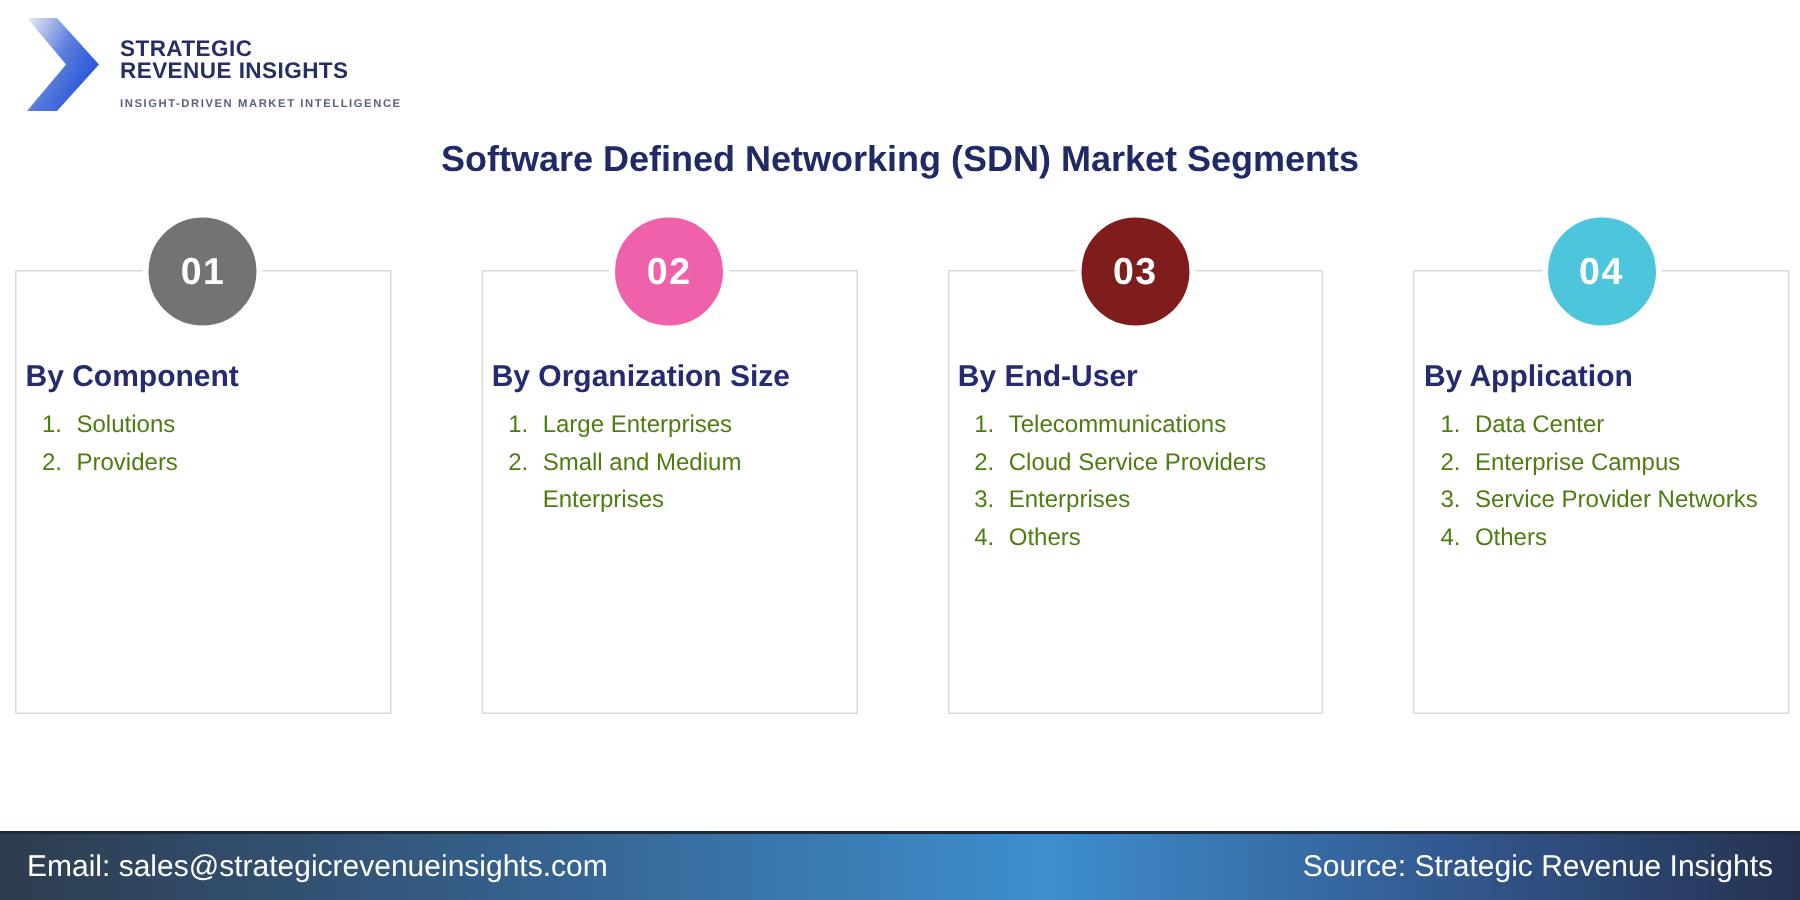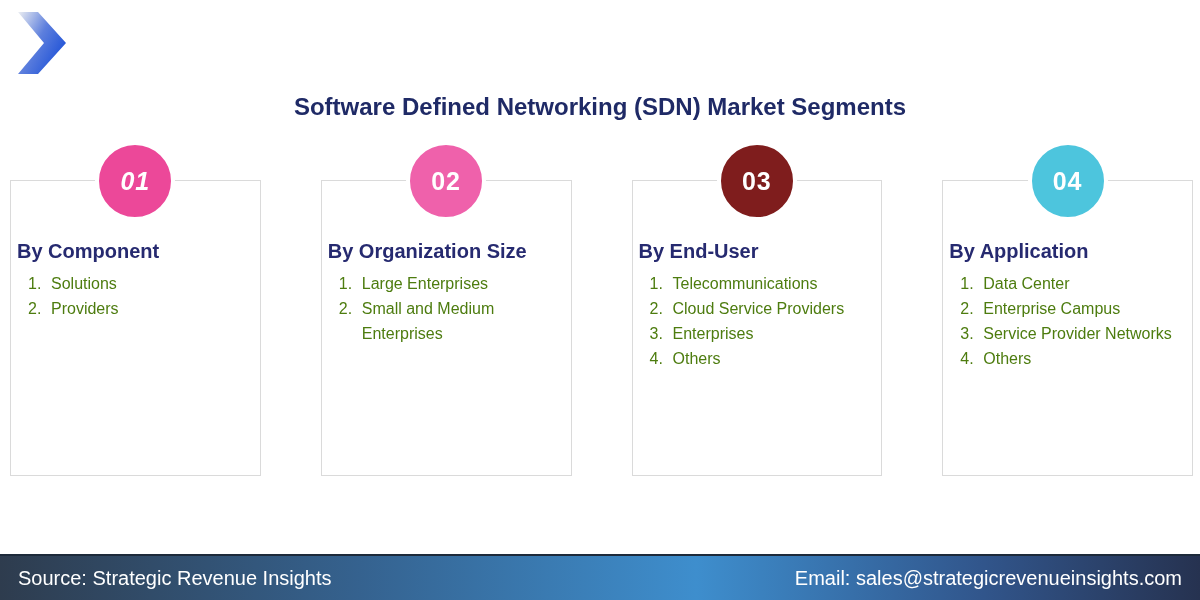--- a/index.html
+++ b/index.html
@@ -141,28 +141,33 @@
     <svg class="logo-chevron" viewBox="0 0 48 62">
       <defs>
         <linearGradient id="chevGrad" x1="0%" y1="0%" x2="100%" y2="70%">
           <stop offset="0%" stop-color="#eceef2"></stop>
           <stop offset="50%" stop-color="#5d7fdd"></stop>
           <stop offset="100%" stop-color="#1b4fd7"></stop>
         </linearGradient>
       </defs>
       <polygon points="0,0 20,0 48,31 20,62 0,62 26,31" fill="url(#chevGrad)"></polygon>
     </svg>
+    <div class="logo-text">
+      <div class="logo-name">STRATEGIC</div>
+      <div class="logo-name">REVENUE INSIGHTS</div>
+      <div class="logo-tagline">INSIGHT-DRIVEN MARKET INTELLIGENCE</div>
+    </div>
   </div>
 
   <div class="page-title">Software Defined Networking (SDN) Market Segments</div>
 
   <div class="cards">
 
     <div class="card">
-      <div class="badge" style="background-color: #ec4899; font-style: italic;">
+      <div class="badge" style="background-color: #737373;">
         <span>01</span>
       </div>
       <div class="card-heading">By Component</div>
       <ol class="seg-list">
           <li>Solutions</li>
           <li>Providers</li>
         </ol>
     </div>
 
     <div class="card">
@@ -198,17 +203,17 @@
           <li>Data Center</li>
           <li>Enterprise Campus</li>
           <li>Service Provider Networks</li>
           <li>Others</li>
         </ol>
     </div>
 
   </div>
 
   <div class="footer">
+    <span>Email: sales@strategicrevenueinsights.com</span>
     <span>Source: Strategic Revenue Insights</span>
-    <span>Email: sales@strategicrevenueinsights.com</span>
   </div>
 
 </div>
 
 </body></html>

